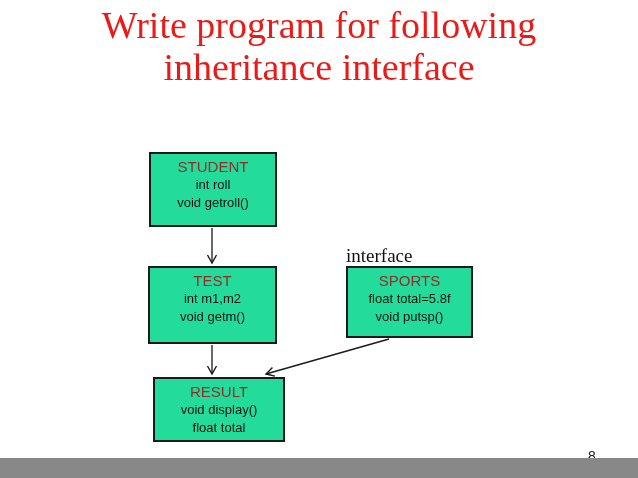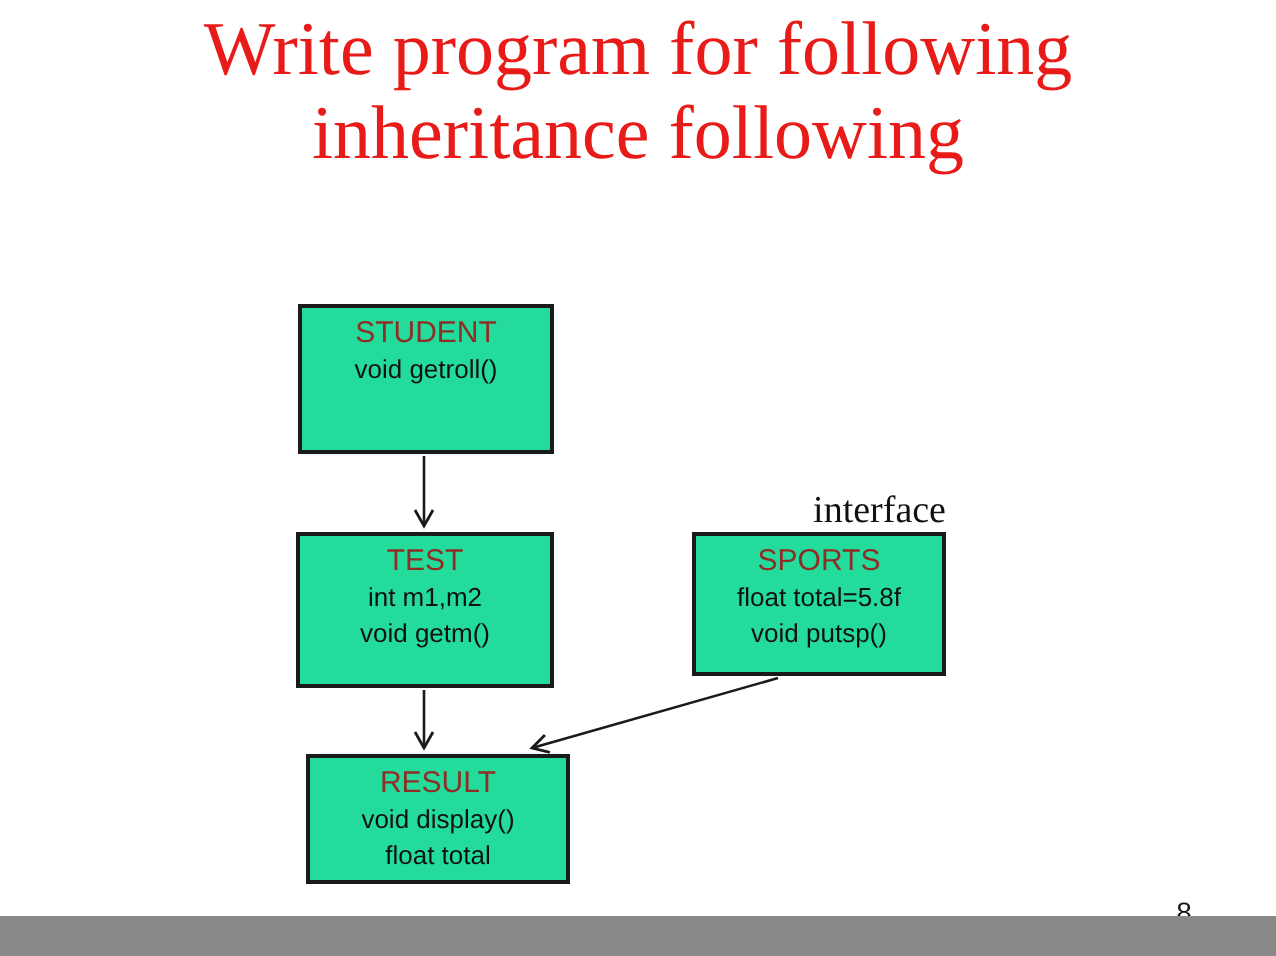--- a/index.html
+++ b/index.html
@@ -51,21 +51,21 @@
   }
   .box-student { left: 149px; top: 152px; width: 128px; height: 75px; }
   .box-test    { left: 148px; top: 266px; width: 129px; height: 78px; text-align: center; }
   .box-sports  { left: 346px; top: 266px; width: 127px; height: 72px; }
   .box-result  { left: 153px; top: 377px; width: 132px; height: 65px; }
   .interface-label {
     position: absolute;
     left: 346px;
     top: 245px;
     width: 127px;
-    text-align: right;
+    text-align: left;
     font-family: "Liberation Serif", serif;
     font-size: 19px;
     line-height: 21px;
     color: #111111;
   }
   .page-number {
     position: absolute;
     left: 580px;
     top: 448px;
     width: 24px;
@@ -74,38 +74,39 @@
     color: #1a1a1a;
   }
 </style>
 </head>
 <body>
 
 <div class="slide">
 
   <div class="slide-title">
     <div>Write program for following</div>
-    <div>inheritance following</div>
+    <div>inheritance interface</div>
   </div>
 
   <svg class="arrow-layer" width="638" height="478" viewBox="0 0 638 478" xmlns="http://www.w3.org/2000/svg">
     <defs>
       <marker id="openArrow" markerUnits="userSpaceOnUse" markerWidth="12" markerHeight="12" viewBox="0 0 12 12" refX="10" refY="6" orient="auto">
         <path d="M2,1.5 L10,6 L2,10.5" fill="none" stroke="#1a1a1a" stroke-width="1.4"></path>
       </marker>
     </defs>
     <line x1="212" y1="228" x2="212" y2="263" stroke="#1a1a1a" stroke-width="1.3" marker-end="url(#openArrow)"></line>
     <line x1="212" y1="345" x2="212" y2="374" stroke="#1a1a1a" stroke-width="1.3" marker-end="url(#openArrow)"></line>
     <line x1="389" y1="339" x2="266" y2="374" stroke="#1a1a1a" stroke-width="1.3" marker-end="url(#openArrow)"></line>
   </svg>
 
   <div class="interface-label">interface</div>
 
   <div class="class-box box-student">
     <div class="box-title">STUDENT</div>
+    <div>int roll</div>
     <div>void getroll()</div>
   </div>
 
   <div class="class-box box-test">
     <div class="box-title">TEST</div>
     <div>int m1,m2</div>
     <div>void getm()</div>
   </div>
 
   <div class="class-box box-sports">

